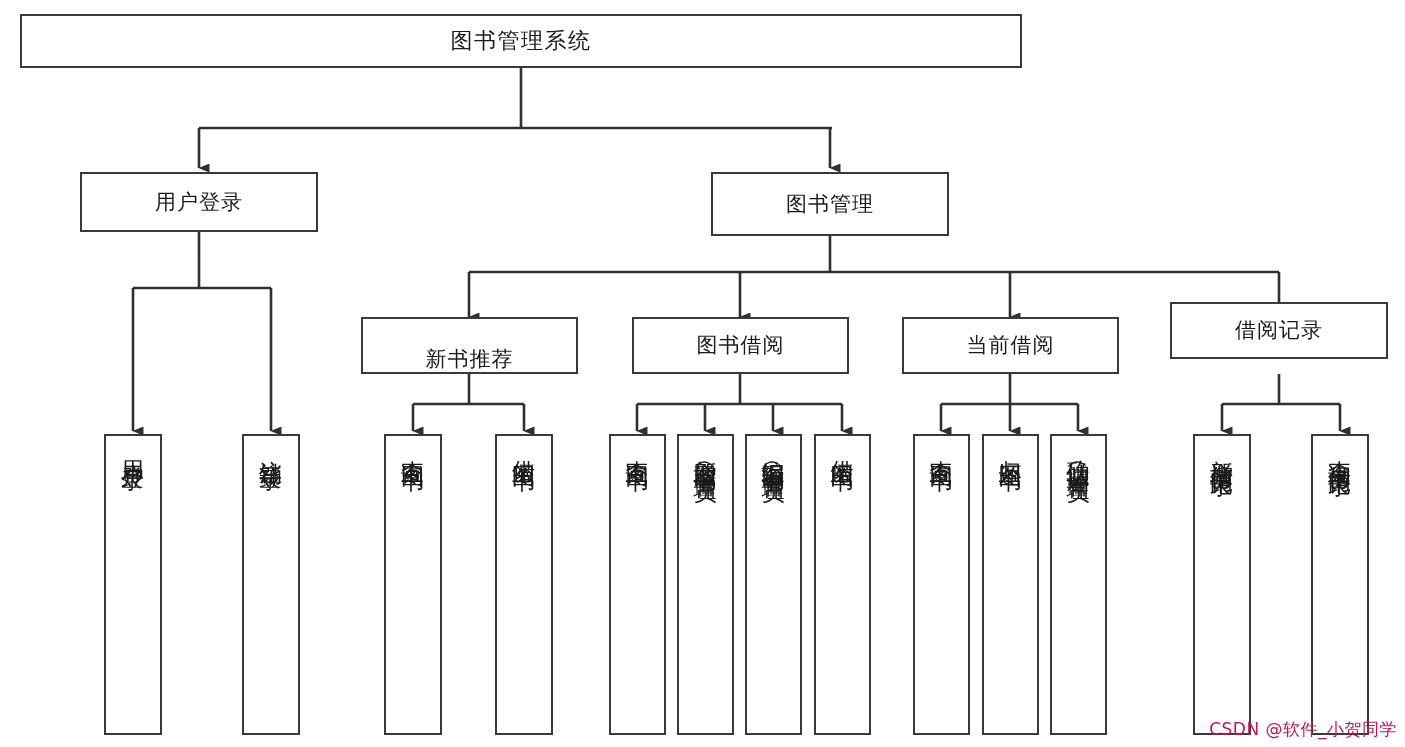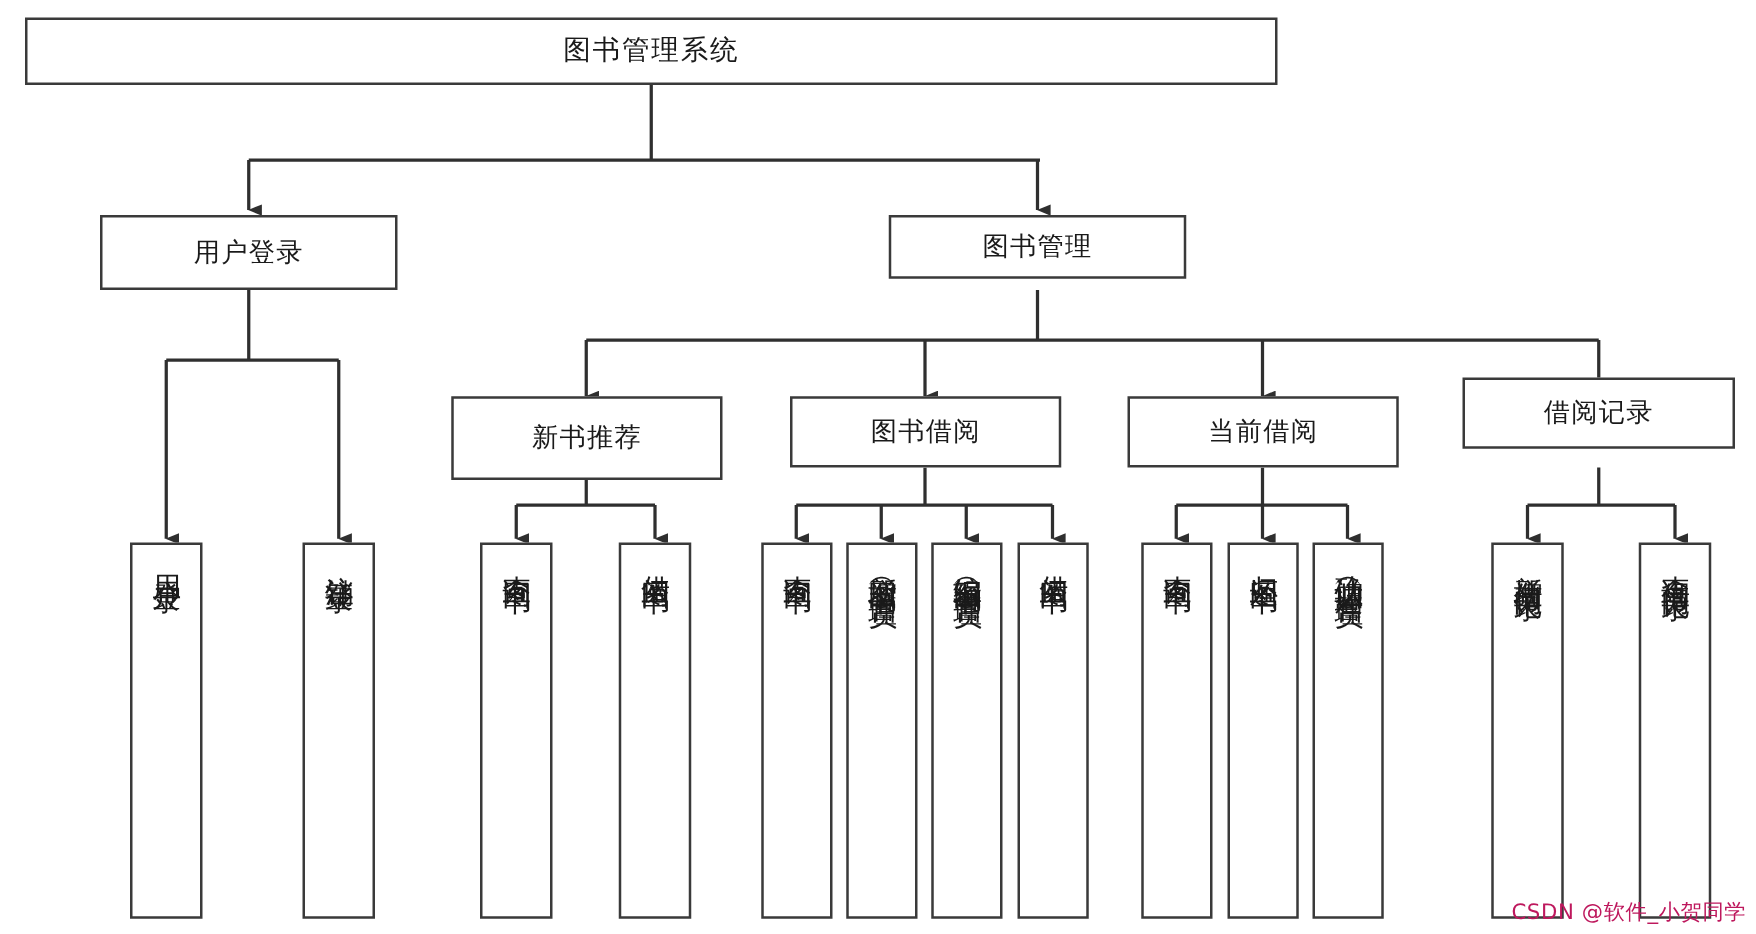--- a/index.html
+++ b/index.html
@@ -135,25 +135,25 @@
   </svg>
 
   <div class="node root horiz" style="left:20px; top:14px; width:1002px; height:54px;">
     <span class="label">图书管理系统</span>
   </div>
 
   <div class="node horiz" style="left:80px; top:172px; width:238px; height:60px;">
     <span class="label">用户登录</span>
   </div>
 
-  <div class="node horiz" style="left:711px; top:172px; width:238px; height:51px;">
+  <div class="node horiz" style="left:711px; top:172px; width:238px; height:64px;">
     <span class="label">图书管理</span>
   </div>
 
-  <div class="node horiz" style="left:361px; top:317px; width:217px; height:67px;">
+  <div class="node horiz" style="left:361px; top:317px; width:217px; height:57px;align-items:flex-end;">
     <span class="label">新书推荐</span>
   </div>
 
   <div class="node horiz" style="left:902px; top:317px; width:217px; height:57px;">
     <span class="label">当前借阅</span>
   </div>
 
   <div class="node horiz" style="left:632px; top:317px; width:217px; height:57px;">
     <span class="label">图书借阅</span>
   </div>

